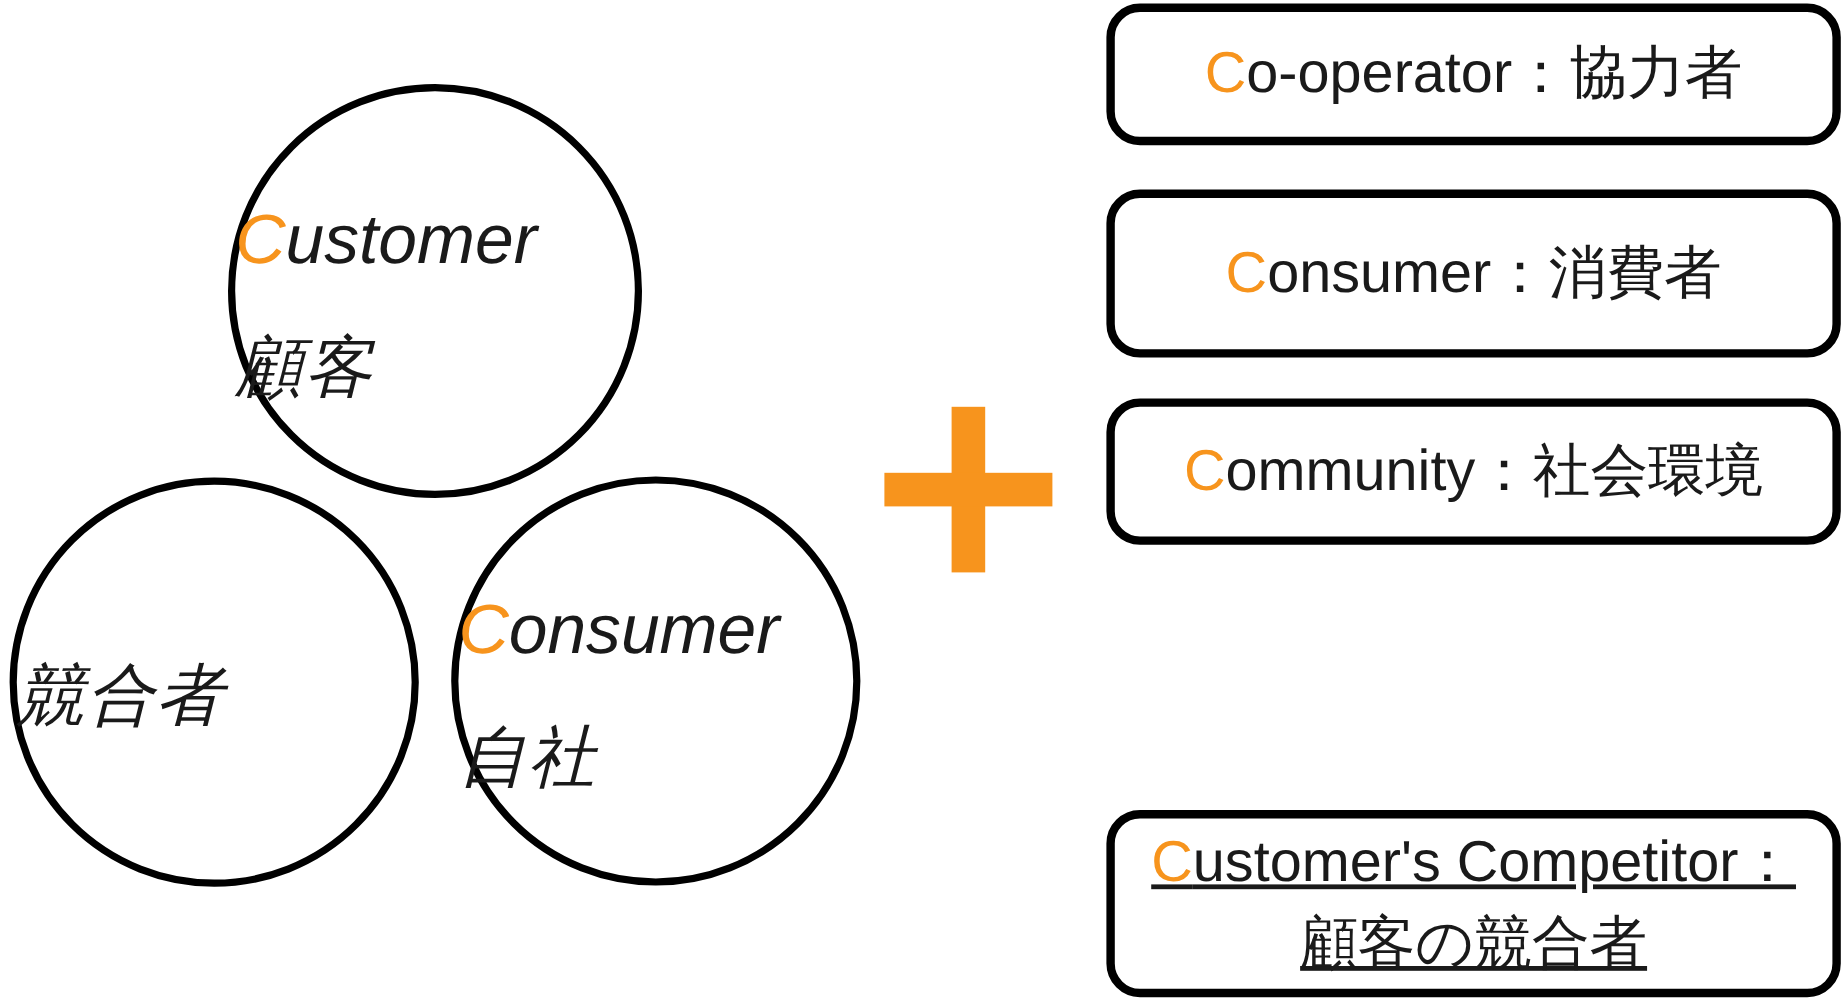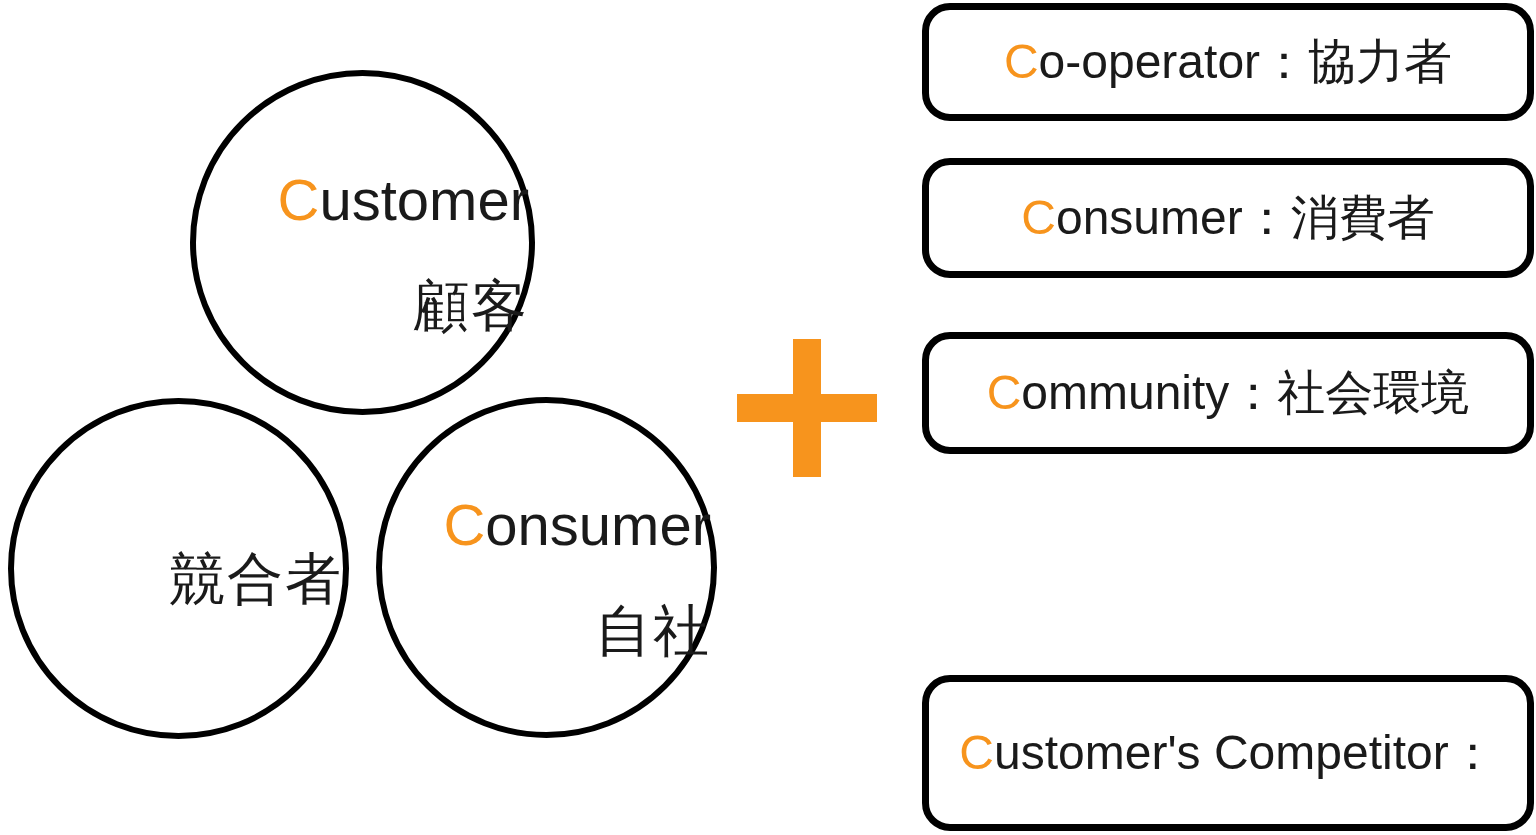--- a/index.html
+++ b/index.html
@@ -19,25 +19,26 @@
   .stage { position: relative; width: 1536px; height: 835px; }
 
   
   .circle {
     position: absolute;
     border: 6px solid var(--stroke);
     border-radius: 50%;
     background: var(--bg);
     display: flex;
     flex-direction: column;
-    align-items: flex-end;
+    align-items: flex-start;
     justify-content: center;
     gap: 36px;
     padding-top: 20px;
     text-align: center;
+    font-style: italic;
   }
   .circle .en { font-size: 58px; line-height: 70px; white-space: nowrap; }
   .circle .ja { font-size: 56px; line-height: 70px; letter-spacing: 2px; white-space: nowrap; }
   .circle-customer   { left: 190px; top: 70px;  width: 345px; height: 345px; }
   .circle-competitor { left: 8px;   top: 398px; width: 341px; height: 341px; background: transparent; }
   .circle-company    { left: 376px; top: 397px; width: 341px; height: 341px; background: transparent; }
 
   .accent { color: var(--accent); }
 
   
@@ -61,24 +62,24 @@
     background: var(--bg);
     display: flex;
     flex-direction: column;
     align-items: center;
     justify-content: center;
     gap: 10px;
     text-align: center;
   }
   .cbox .line { font-size: 48px; line-height: 58px; white-space: nowrap; }
   .cbox-1 { top: 3px;   height: 118px; }
-  .cbox-2 { top: 158px; height: 120px; text-align: right; }
+  .cbox-2 { top: 158px; height: 140px; text-align: right; }
   .cbox-3 { top: 332px; height: 122px; }
   .cbox-4 { top: 475px; height: 158px; }
-  .cbox-5 { top: 675px; height: 156px; }
+  .cbox-5 { top: 675px; height: 156px; text-decoration: underline; }
 </style>
 </head>
 <body>
 
 <div class="stage">
 
   <div class="circle circle-customer">
     <div class="en"><span class="accent">C</span><span>ustomer</span></div>
     <div class="ja">顧客</div>
   </div>
@@ -105,15 +106,16 @@
     <div class="line"><span class="accent">C</span><span>onsumer：消費者</span></div>
   </div>
 
   <div class="cbox cbox-3">
     <div class="line"><span class="accent">C</span><span>ommunity：社会環境</span></div>
   </div>
 
 
   <div class="cbox cbox-5">
     <div class="line"><span class="accent">C</span><span>ustomer's Competitor：</span></div>
+    <div class="line">顧客の競合者</div>
   </div>
 
 </div>
 
 </body></html>

